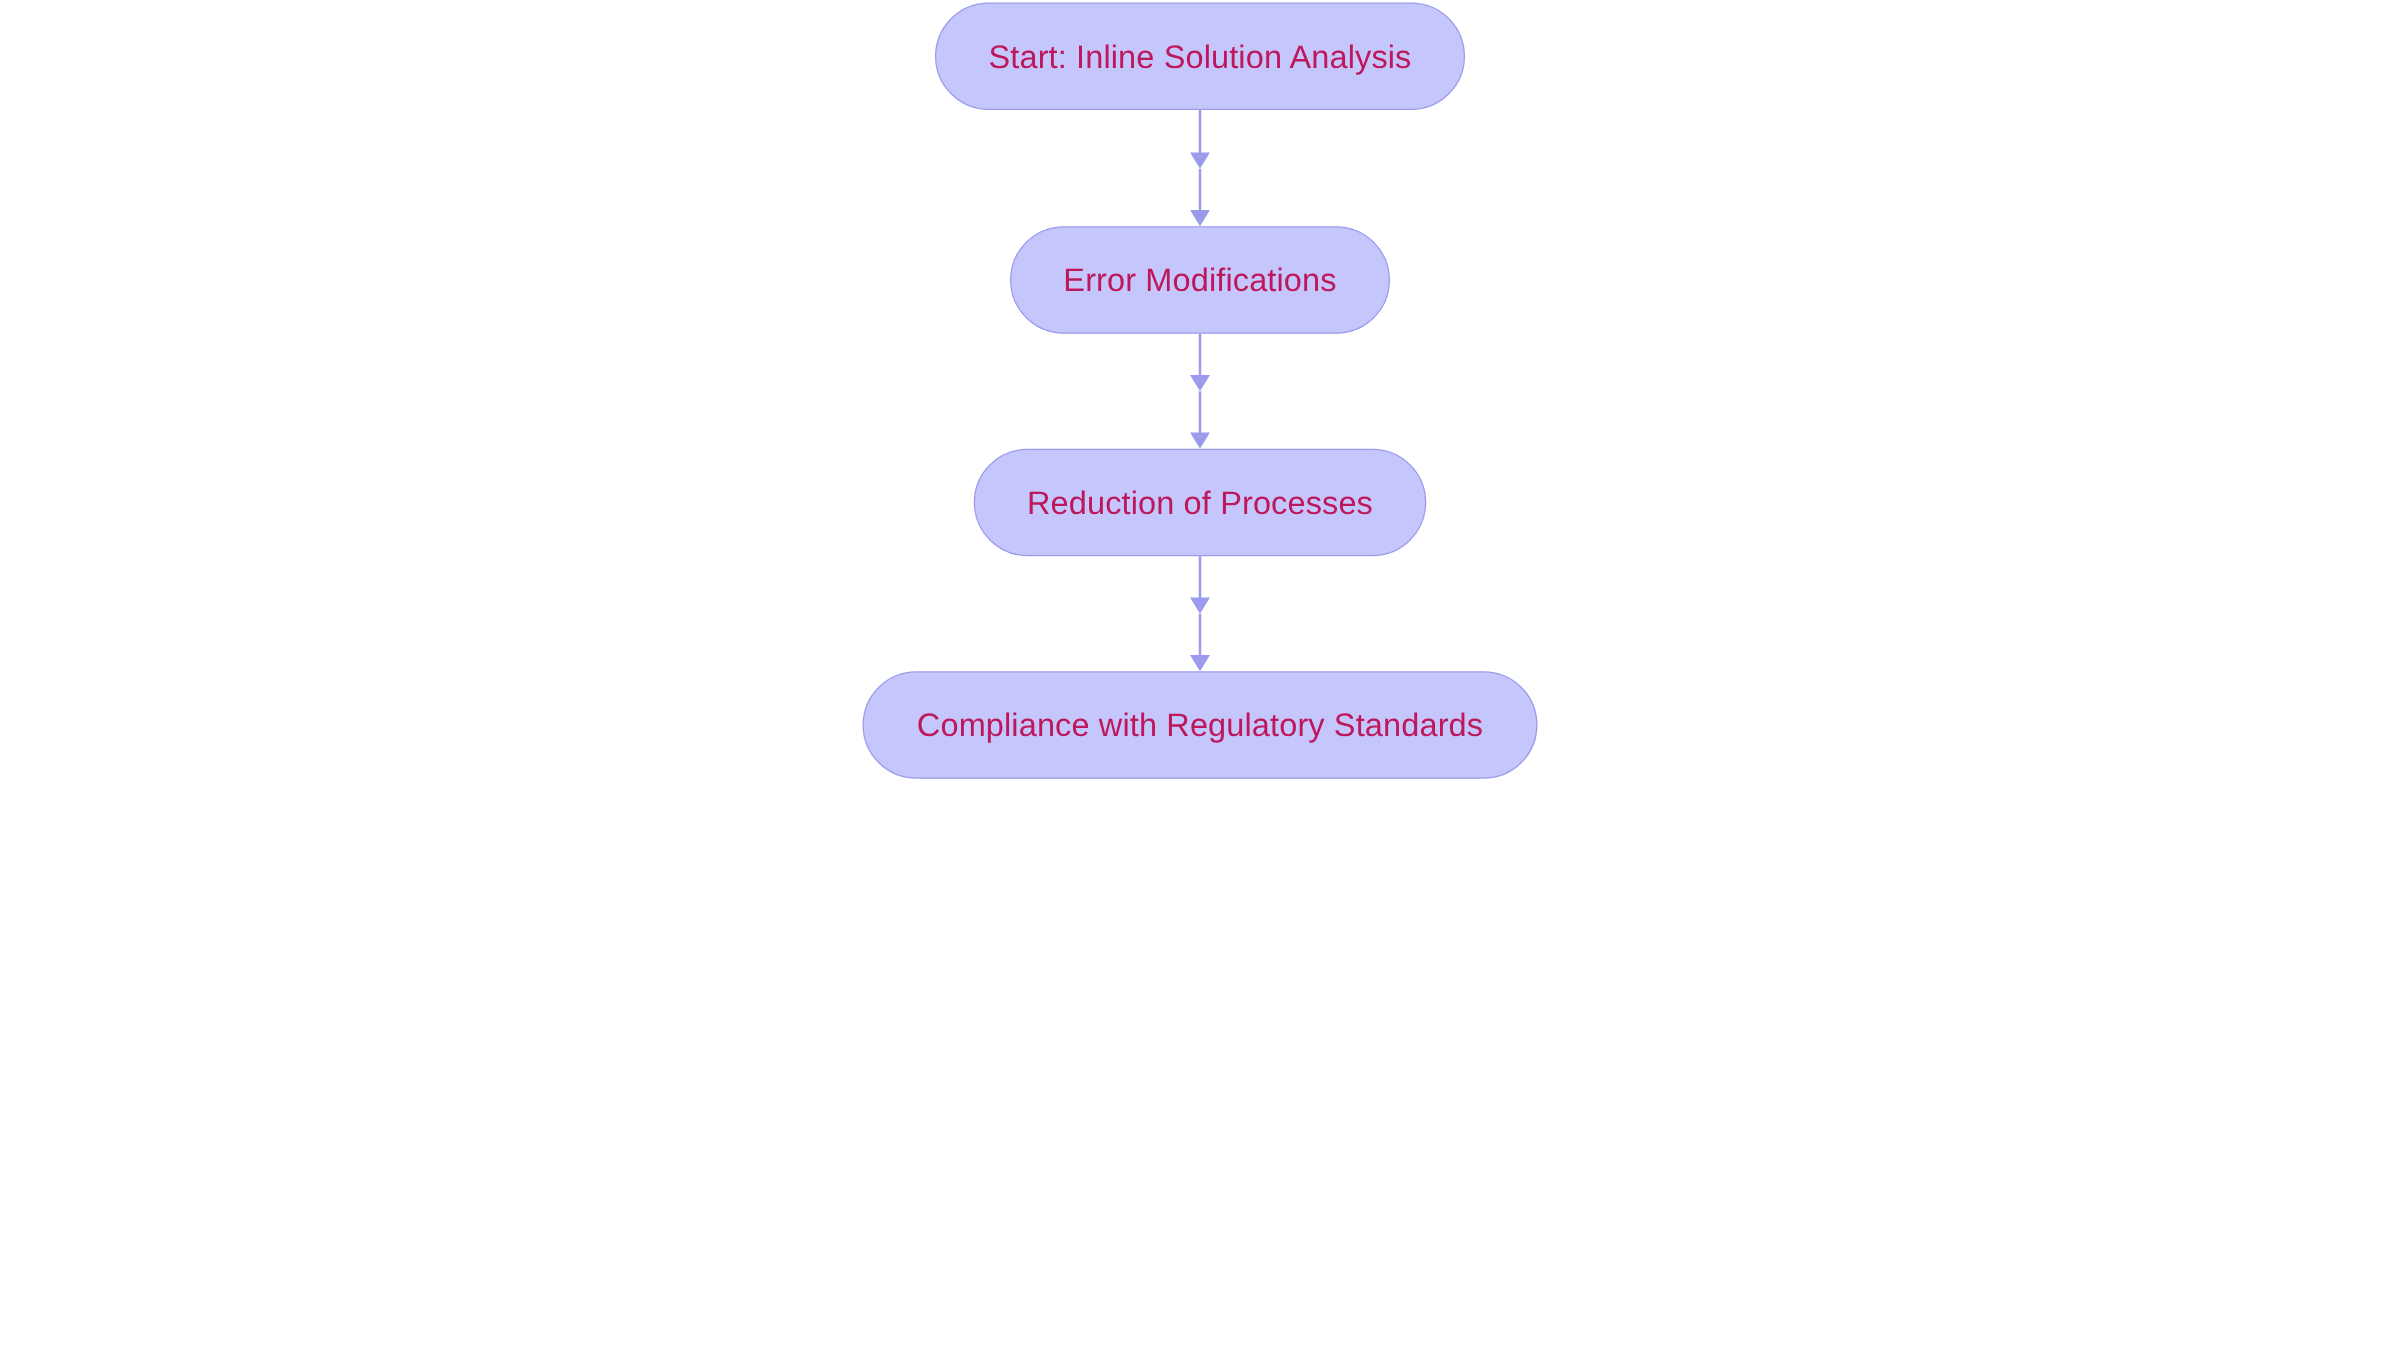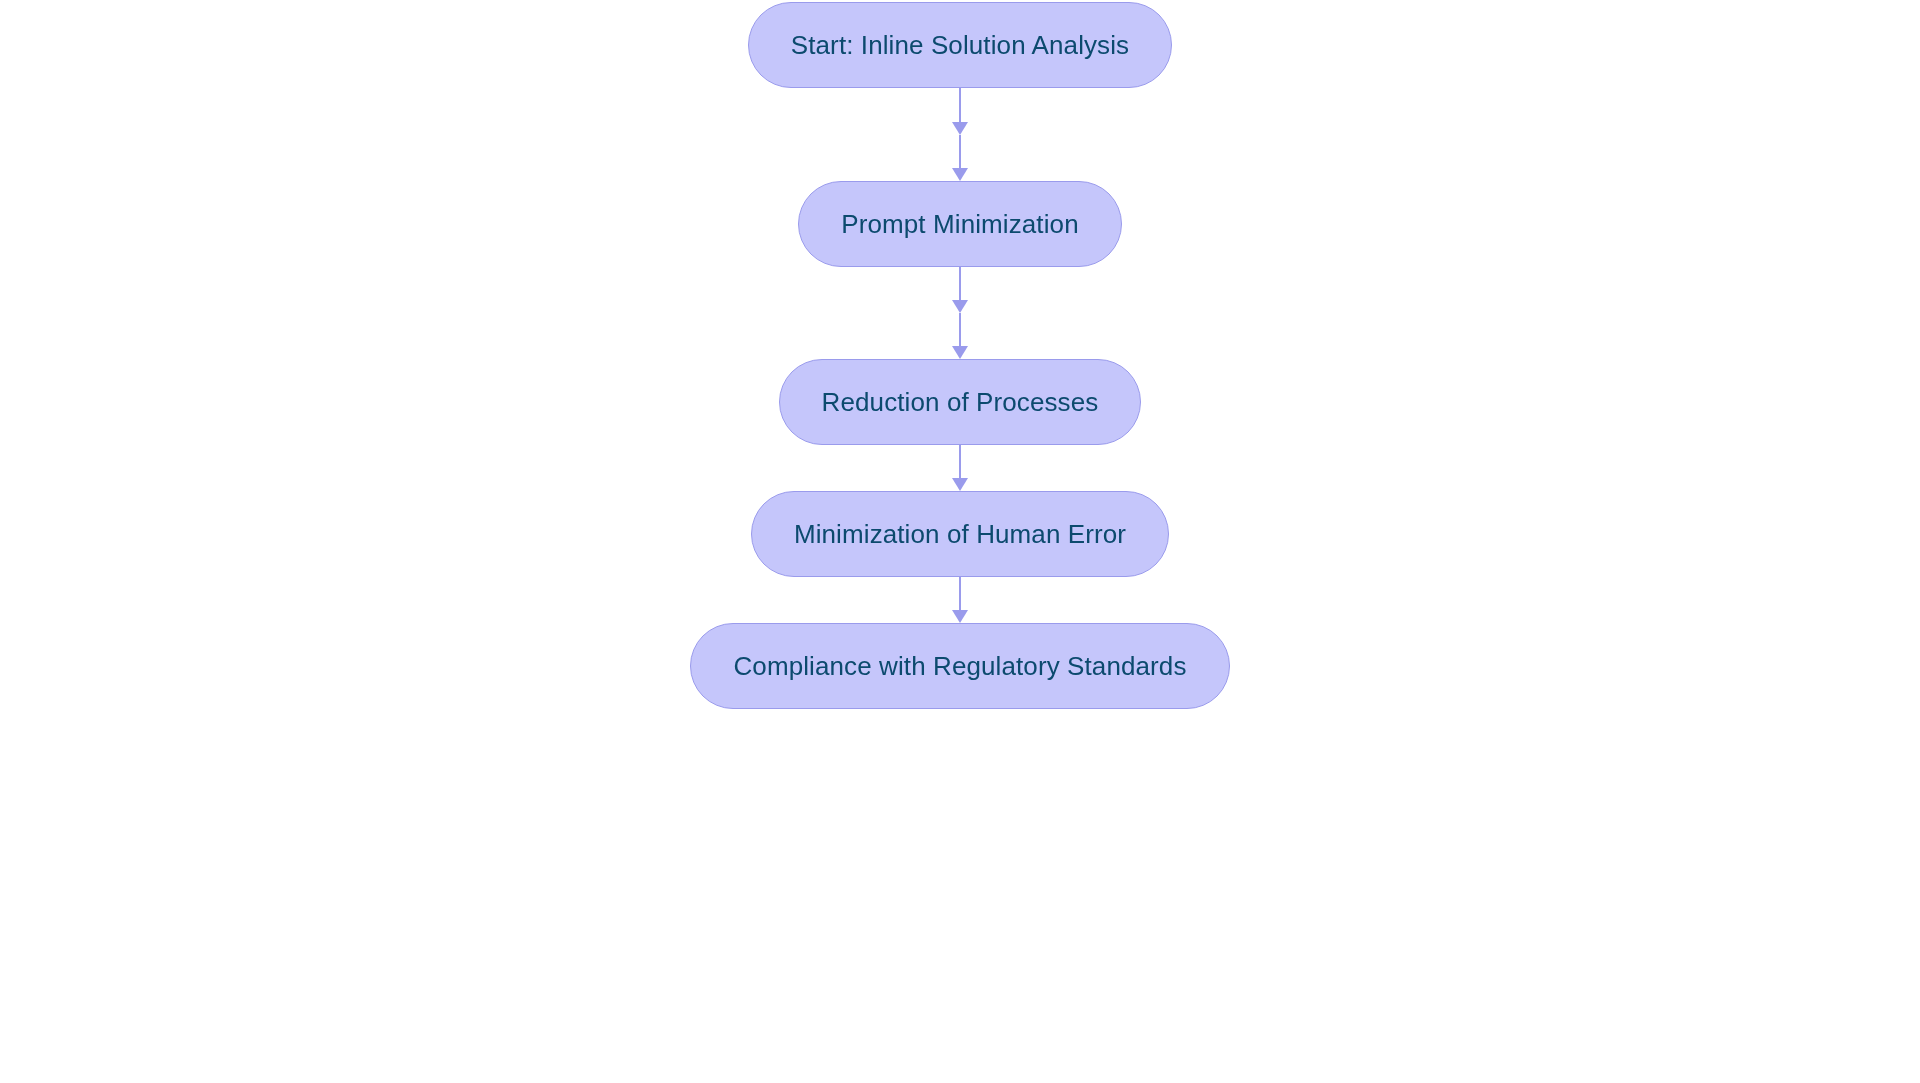--- a/index.html
+++ b/index.html
@@ -47,21 +47,21 @@
     font-size: 26px;
     font-weight: 400;
     letter-spacing: 0.1px;
     white-space: nowrap;
     height: 86px;
     padding: 0 42px;
   }
   .node-label {
     display: block;
     line-height: 1;
-    color: #0c4a6e;
+    color: #be185d;
     text-align: right;
   }
 
   
   .connector {
     width: 24px;
     display: flex;
     flex-direction: column;
     align-items: center;
     justify-content: flex-start;
@@ -107,21 +107,21 @@
       <div class="connector-head"></div>
     </div>
 
 
     <div class="connector gap-1">
       <div class="connector-line"></div>
       <div class="connector-head"></div>
     </div>
 
     <div class="node">
-      <span class="node-label">Prompt Minimization</span>
+      <span class="node-label">Error Modifications</span>
     </div>
 
     <div class="connector gap-2">
       <div class="connector-line"></div>
       <div class="connector-head"></div>
     </div>
 
 
     <div class="connector gap-3">
       <div class="connector-line"></div>
@@ -130,23 +130,20 @@
 
     <div class="node">
       <span class="node-label">Reduction of Processes</span>
     </div>
 
     <div class="connector gap-4">
       <div class="connector-line"></div>
       <div class="connector-head"></div>
     </div>
 
-    <div class="node">
-      <span class="node-label">Minimization of Human Error</span>
-    </div>
 
     <div class="connector gap-5">
       <div class="connector-line"></div>
       <div class="connector-head"></div>
     </div>
 
     <div class="node">
       <span class="node-label">Compliance with Regulatory Standards</span>
     </div>
 

